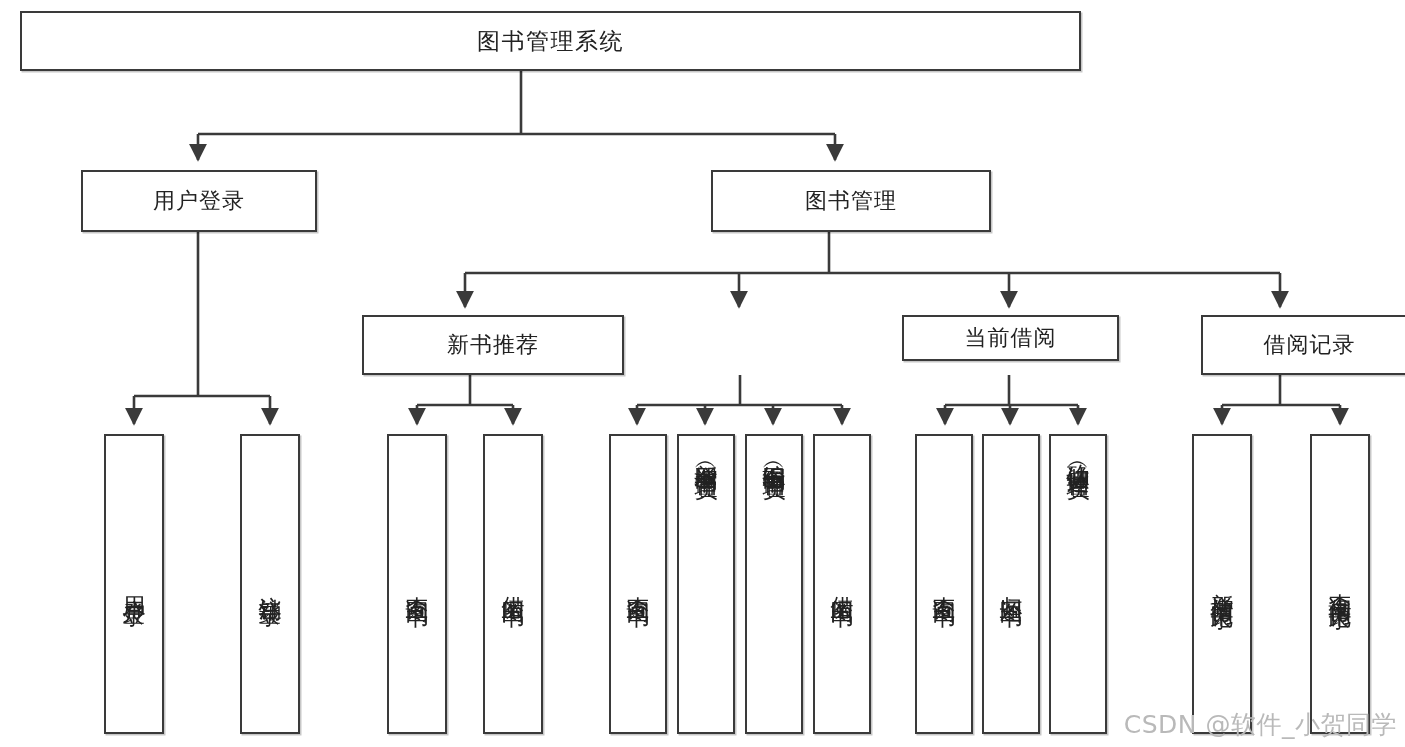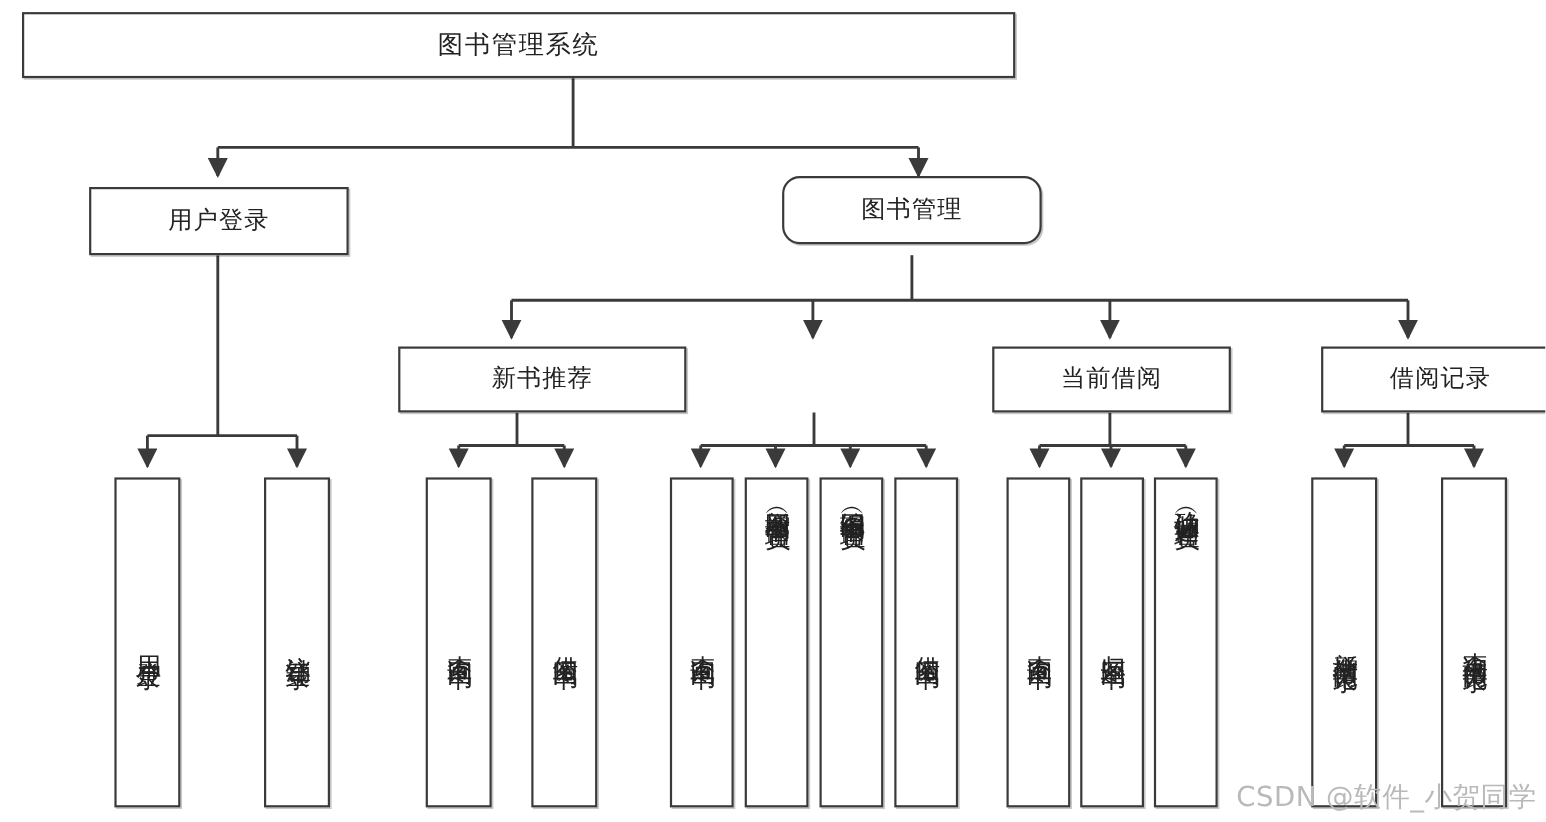--- a/index.html
+++ b/index.html
@@ -131,35 +131,35 @@
       <path d="M 1010 405 L 1010 424" marker-end="url(#arrow)"></path>
       <path d="M 1078 405 L 1078 424" marker-end="url(#arrow)"></path>
 
       <path d="M 1280 375 L 1280 405"></path>
       <path d="M 1222 405 L 1340 405"></path>
       <path d="M 1222 405 L 1222 424" marker-end="url(#arrow)"></path>
       <path d="M 1340 405 L 1340 424" marker-end="url(#arrow)"></path>
     </g>
   </svg>
 
-  <div class="node h root" style="left:20px; top:11px; width:903px; height:60px;">
+  <div class="node h root" style="left:20px; top:11px; width:1061px; height:60px;">
     <span class="label">图书管理系统</span>
   </div>
 
   <div class="node h" style="left:81px; top:170px; width:236px; height:62px;">
     <span class="label">用户登录</span>
   </div>
-  <div class="node h" style="left:711px; top:160px; width:236px; height:62px;border-radius:16px;">
+  <div class="node h" style="left:711px; top:170px; width:280px; height:62px;">
     <span class="label">图书管理</span>
   </div>
 
   <div class="node h" style="left:362px; top:315px; width:262px; height:60px;">
     <span class="label">新书推荐</span>
   </div>
-  <div class="node h" style="left:902px; top:315px; width:217px; height:60px;">
+  <div class="node h" style="left:902px; top:315px; width:217px; height:46px;">
     <span class="label">当前借阅</span>
   </div>
   <div class="node h" style="left:1172px; top:315px; width:217px; height:60px;margin-left:29px;">
     <span class="label">借阅记录</span>
   </div>
 
   <div class="node v short-top" style="left:104px; top:434px; width:60px; height:300px;">
     <span class="label">用户登录</span>
   </div>
   <div class="node v short-top" style="left:240px; top:434px; width:60px; height:300px;">

